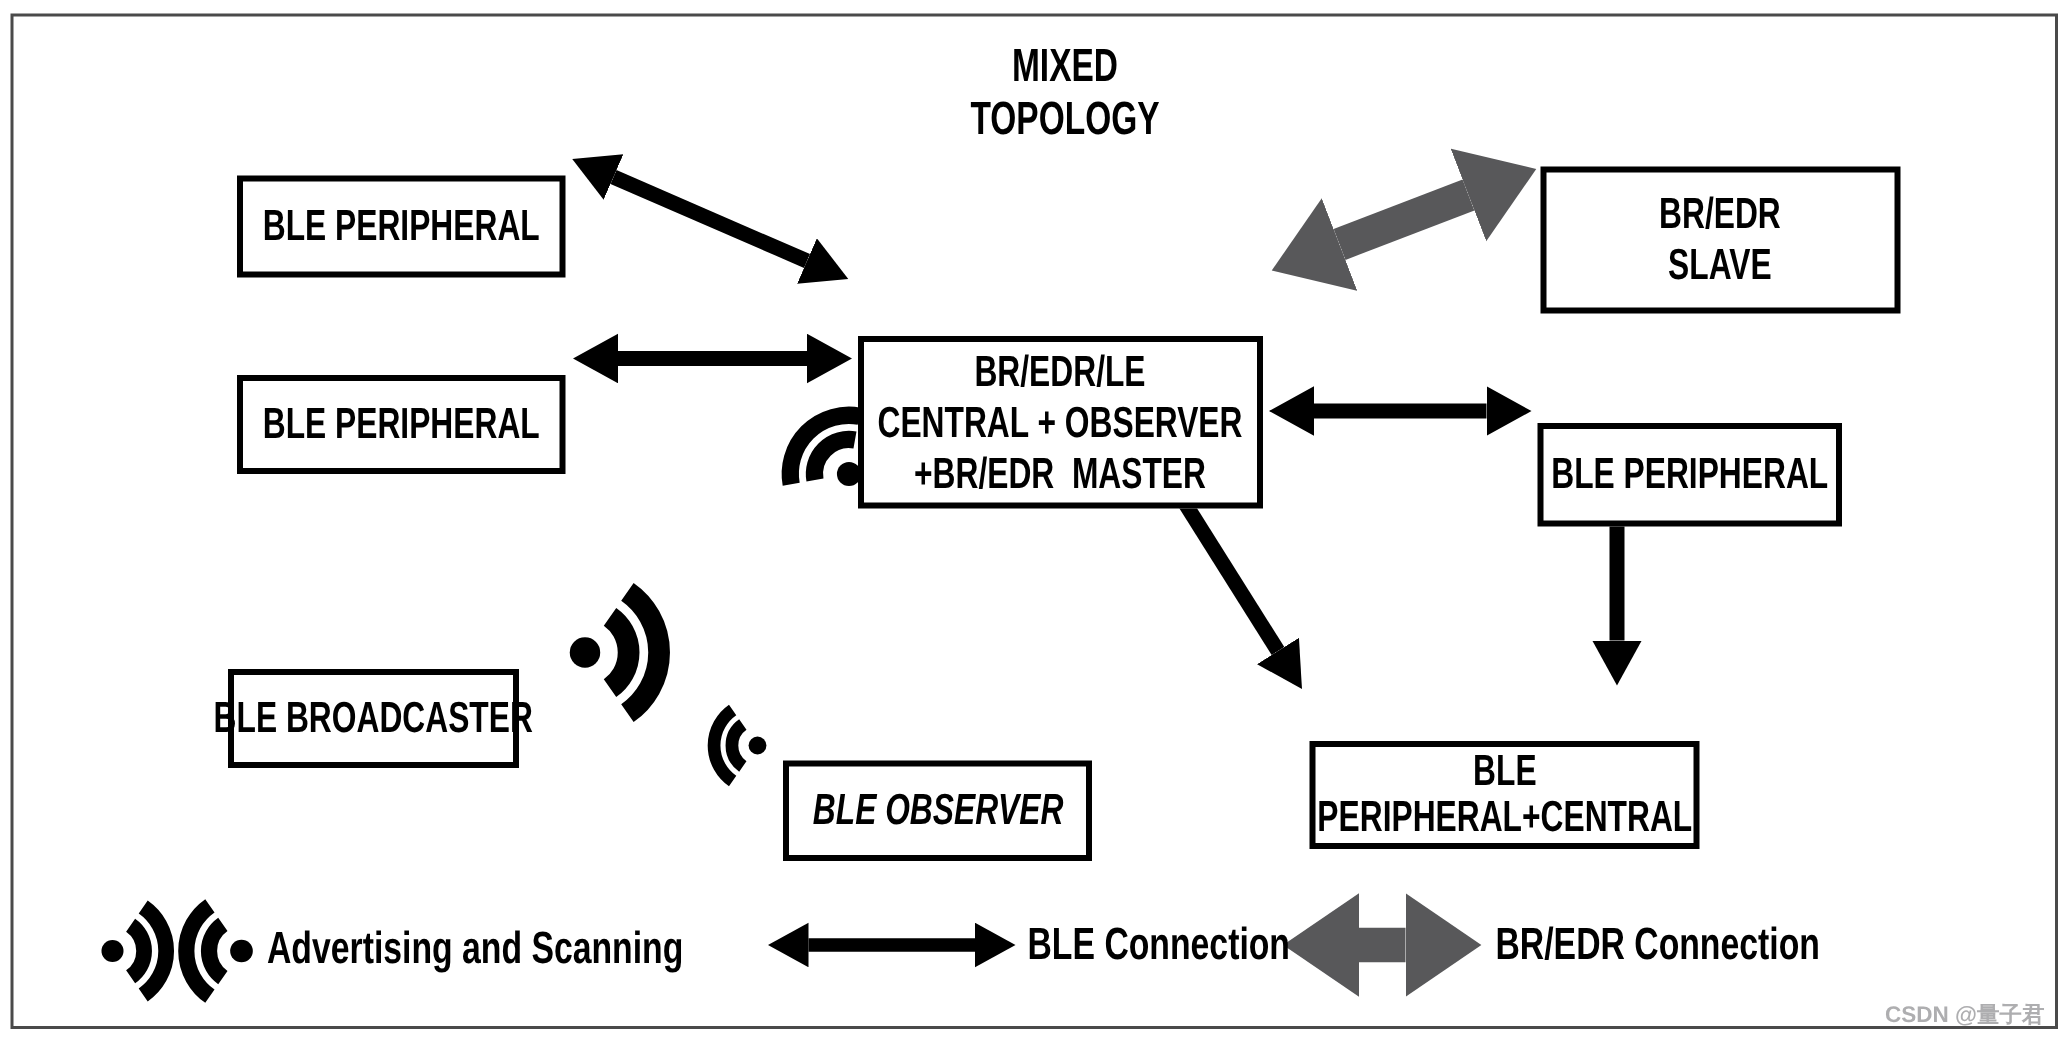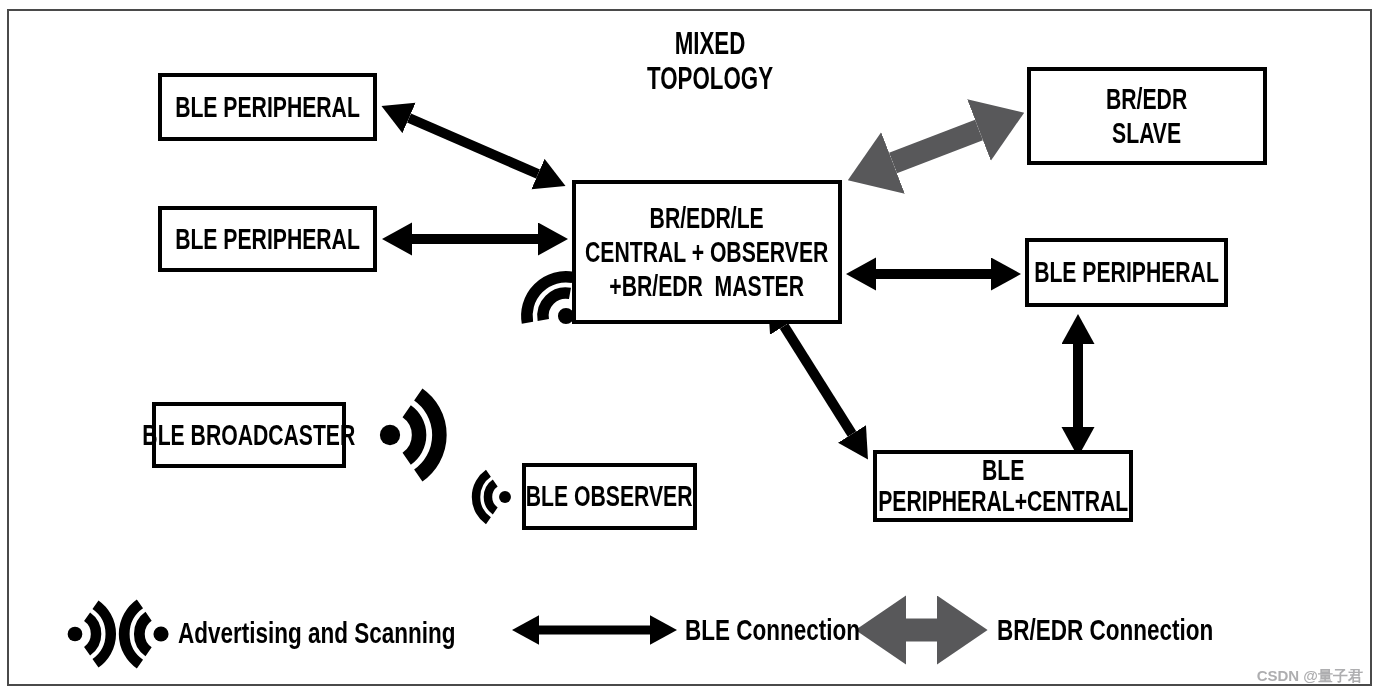--- a/index.html
+++ b/index.html
@@ -8,21 +8,21 @@
     font-family:"Liberation Sans", sans-serif;overflow:hidden;
   }
   #frame{
     position:absolute;left:7px;top:9px;width:1361px;height:673px;
     border:2px solid #4a4a4a;background:#ffffff;
   }
   .overlay{position:absolute;left:0;top:0;width:1377px;height:691px;}
   .node{
     position:absolute;background:#ffffff;border:4px solid #000000;
     display:flex;align-items:center;justify-content:center;
-    text-align:center;color:#000000;box-sizing:border-box;z-index:3;
+    text-align:center;color:#000000;box-sizing:border-box;z-index:3;margin-top:44px;
   }
   .nlabel{
     display:block;font-weight:700;font-size:29px;line-height:33px;
     transform:scaleX(0.73);transform-origin:50% 50%;white-space:nowrap;
   }
   #title{
     position:absolute;left:555px;top:26px;width:310px;text-align:center;
     color:#000000;z-index:3;
   }
   #title .tline{
@@ -84,21 +84,21 @@
   </div>
 
   <div class="node" style="left:158px;top:73px;width:219px;height:68px;">
     <span class="nlabel">BLE PERIPHERAL</span>
   </div>
 
   <div class="node" style="left:158px;top:206px;width:219px;height:66px;">
     <span class="nlabel">BLE PERIPHERAL</span>
   </div>
 
-  <div class="node" style="left:572px;top:180px;width:270px;height:144px;">
+  <div class="node" style="left:572px;top:180px;width:270px;height:115px;">
     <span class="nlabel" style="line-height:34px;">
       <span style="display:block;">BR/EDR/LE</span>
       <span style="display:block;">CENTRAL + OBSERVER</span>
       <span style="display:block;">+BR/EDR &nbsp;MASTER</span>
     </span>
   </div>
 
   <div class="node" style="left:1027px;top:67px;width:240px;height:98px;">
     <span class="nlabel" style="line-height:34px;">
       <span style="display:block;">BR/EDR</span>
@@ -114,21 +114,21 @@
     <span class="nlabel" style="line-height:31px;">
       <span style="display:block;">BLE</span>
       <span style="display:block;">PERIPHERAL+CENTRAL</span>
     </span>
   </div>
 
   <div class="node" style="left:152px;top:402px;width:194px;height:66px;">
     <span class="nlabel">BLE BROADCASTER</span>
   </div>
 
-  <div class="node" style="left:522px;top:463px;width:175px;height:67px;">
+  <div class="node" style="left:522px;top:463px;width:206px;height:67px;font-style:italic;">
     <span class="nlabel">BLE OBSERVER</span>
   </div>
 
   <div class="legend-label" style="left:178px;top:616px;">Advertising and Scanning</div>
   <div class="legend-label" style="left:685px;top:613px;">BLE Connection</div>
   <div class="legend-label" style="left:997px;top:613px;">BR/EDR Connection</div>
 
   <div id="watermark">CSDN @量子君</div>
 </div>
 

